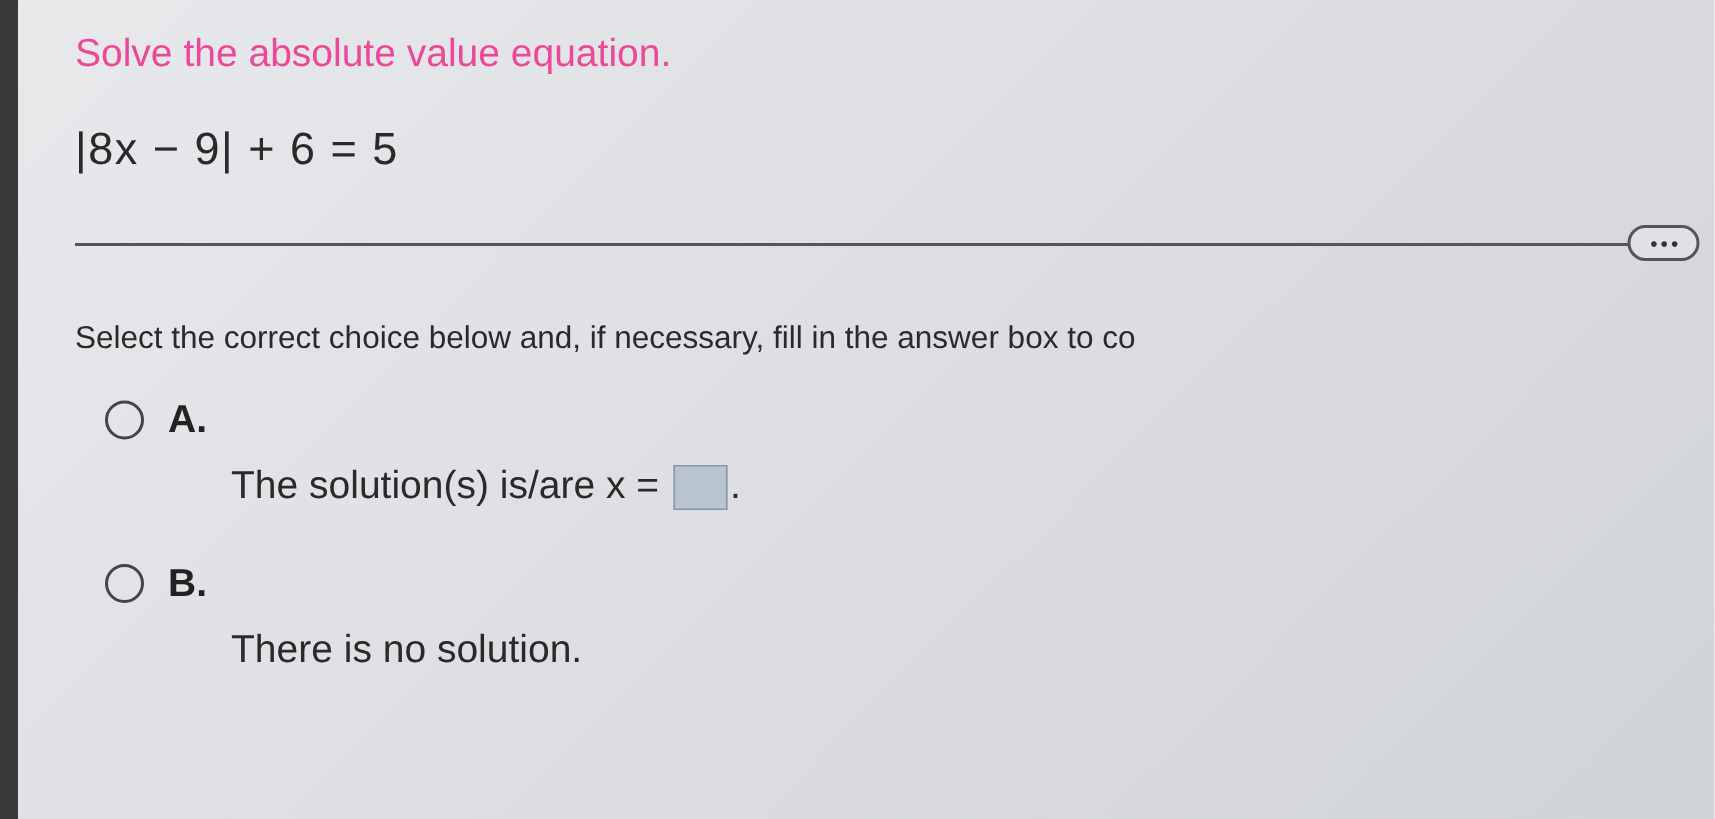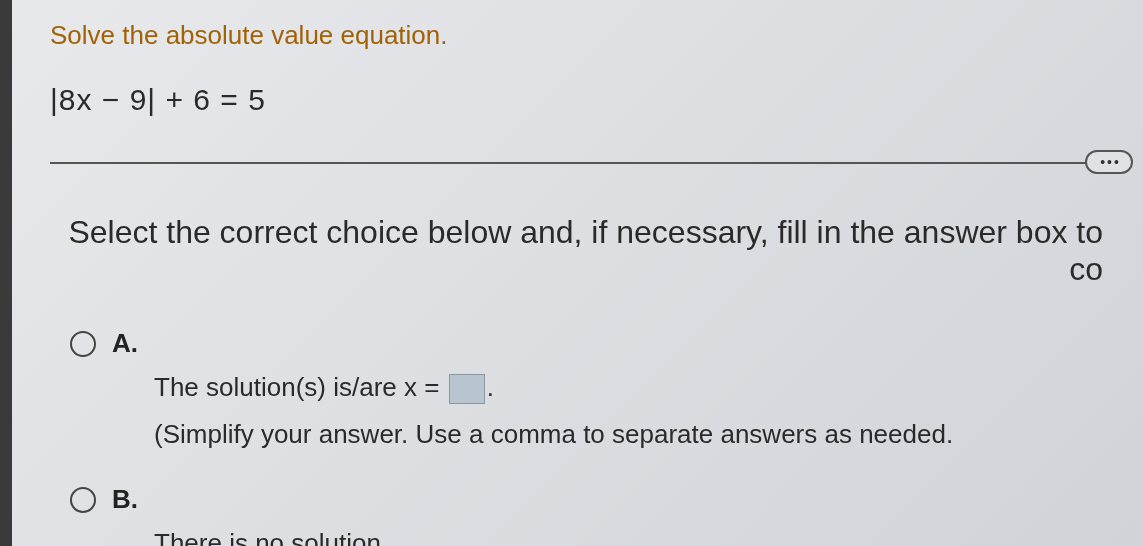--- a/index.html
+++ b/index.html
@@ -21,21 +21,21 @@
       position: absolute;
       left: 0;
       top: 0;
       width: 12px;
       height: 100%;
       background: #3a3a3a;
     }
     .instruction {
       font-size: 26px;
       margin-bottom: 32px;
-      color: #a16207;
+      color: #ec4899;
     }
     .equation {
       font-size: 30px;
       margin-bottom: 45px;
       color: #2a2a2a;
       letter-spacing: 1px;
     }
     .divider-wrap {
       position: relative;
       margin-bottom: 50px;
@@ -56,24 +56,23 @@
       background: #dfe1e4;
       display: flex;
       align-items: center;
       justify-content: center;
       font-size: 14px;
       letter-spacing: 2px;
       color: #333;
       padding-left: 3px;
     }
     .select-text {
-      font-size: 32px;
-      margin-bottom: 40px;
+      font-size: 21px;
+      margin-bottom: 26px;
       color: #2a2a2a;
-      text-align: right;
     }
     .options {
       margin-left: 20px;
     }
     .option {
       display: flex;
       align-items: flex-start;
       margin-bottom: 30px;
     }
     .radio {
@@ -132,21 +131,20 @@
 
 <div class="select-text">Select the correct choice below and, if necessary, fill in the answer box to co</div>
 
 <div class="options">
 
   <div class="option">
     <div class="radio"></div>
     <div class="opt-letter">A.</div>
     <div class="opt-body">
       <span>The solution(s) is/are x = </span><span class="answer-box"></span><span>.</span>
-      <span class="subnote">(Simplify your answer. Use a comma to separate answers as needed.</span>
     </div>
   </div>
 
   <div class="option">
     <div class="radio"></div>
     <div class="opt-letter">B.</div>
     <div class="opt-body">There is no solution.</div>
   </div>
 
 </div>

